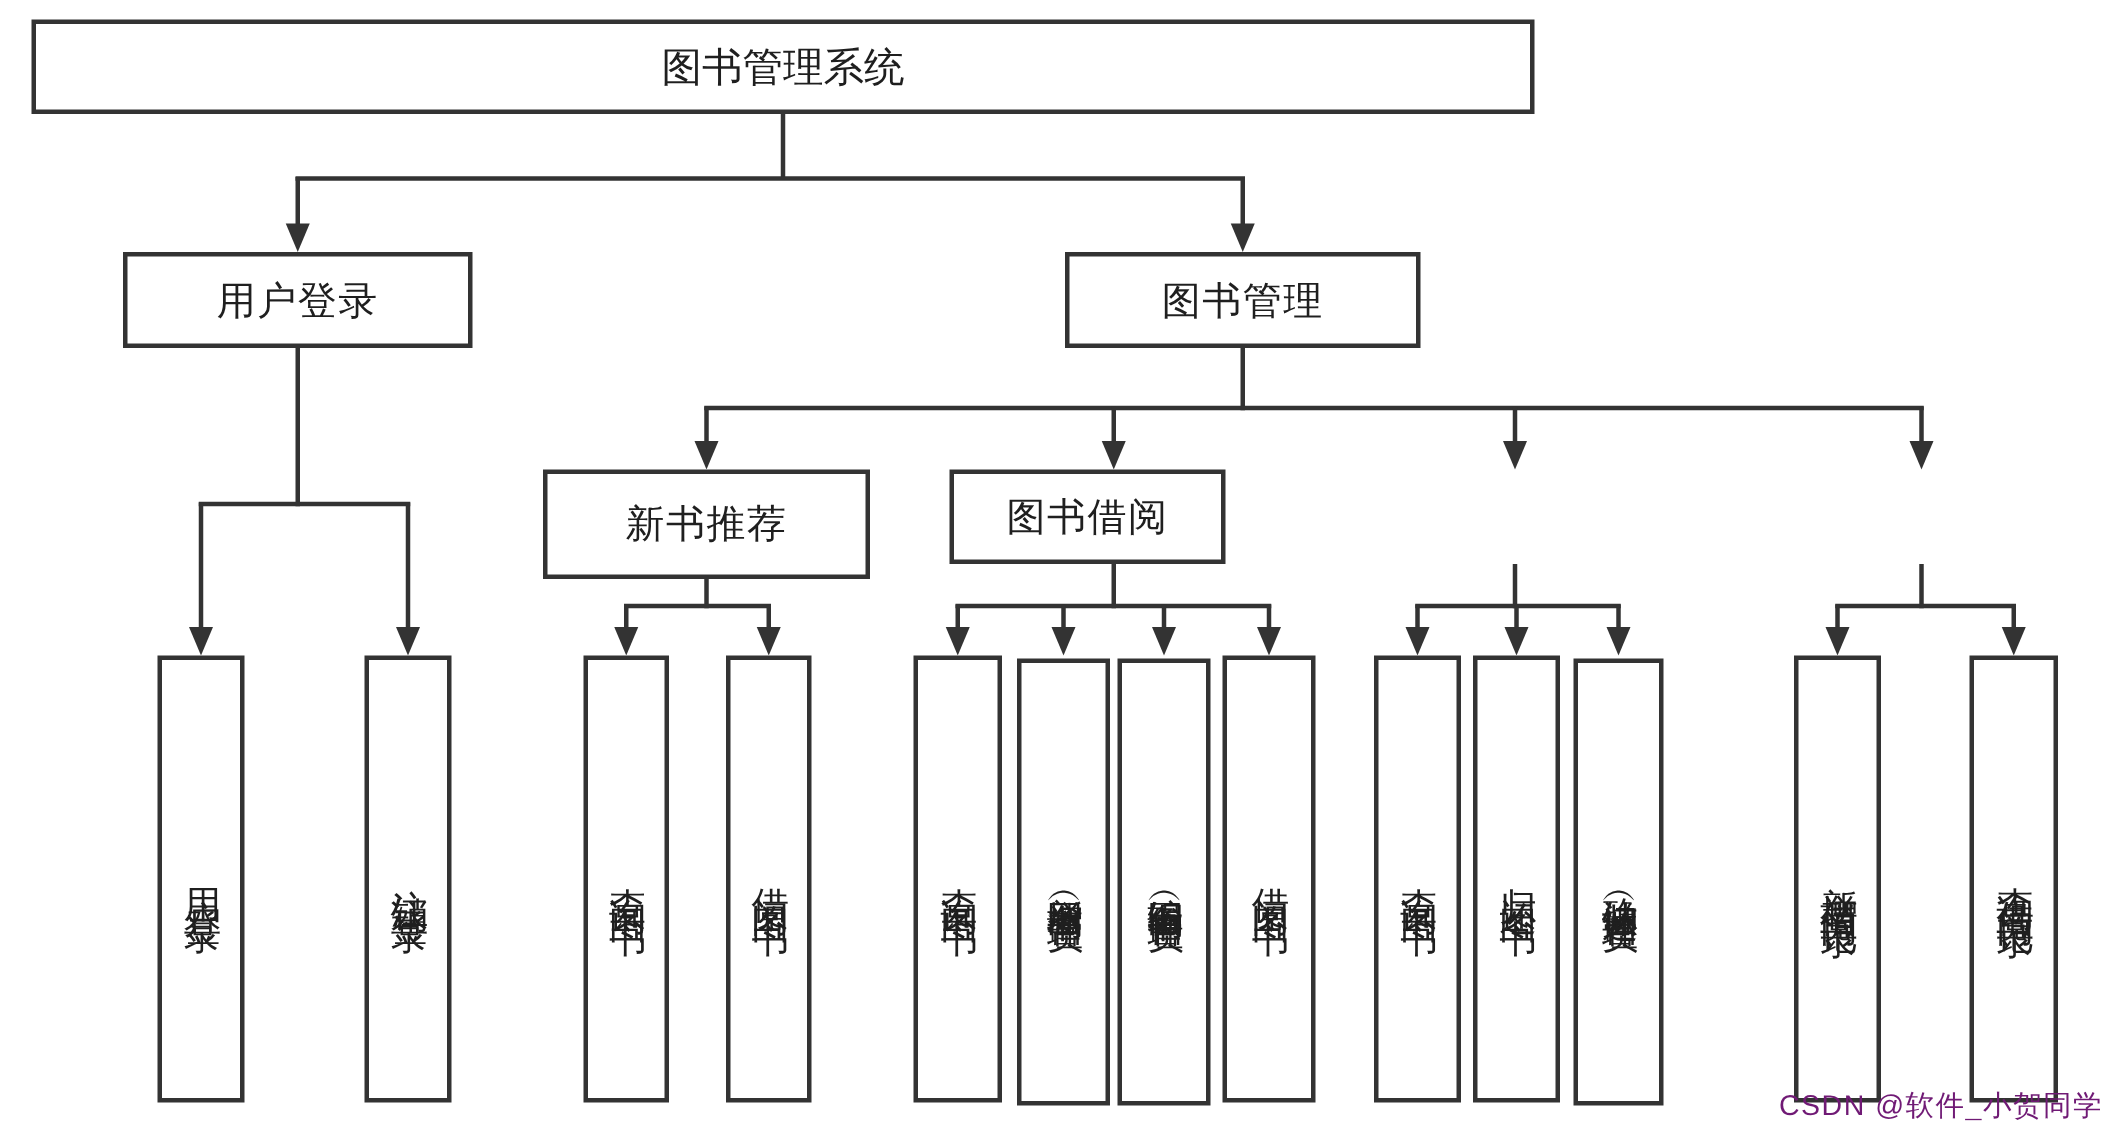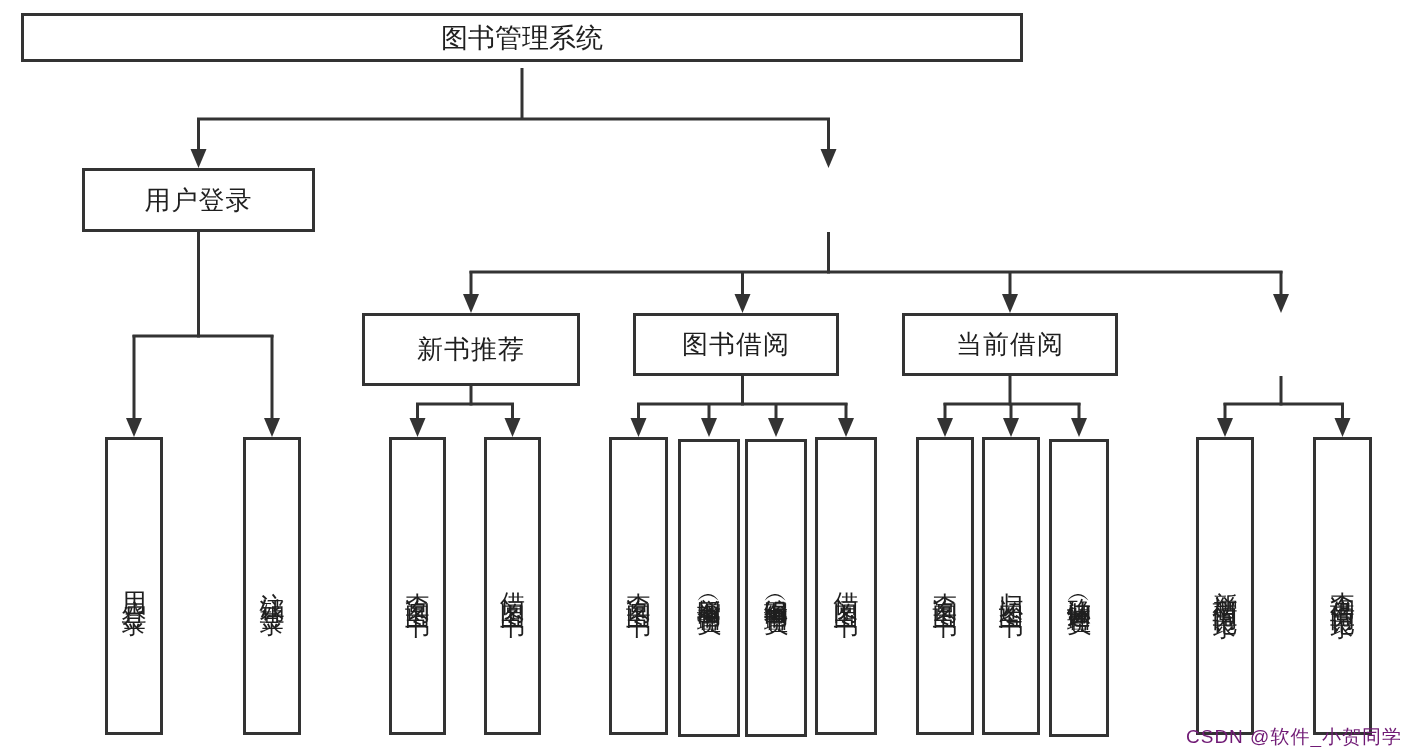--- a/index.html
+++ b/index.html
@@ -112,27 +112,27 @@
       <polygon points="768,418 784,418 776,437"></polygon>
       <polygon points="838,418 854,418 846,437"></polygon>
       <polygon points="937,418 953,418 945,437"></polygon>
       <polygon points="1003,418 1019,418 1011,437"></polygon>
       <polygon points="1071,418 1087,418 1079,437"></polygon>
       <polygon points="1217,418 1233,418 1225,437"></polygon>
       <polygon points="1334.5,418 1350.5,418 1342.5,437"></polygon>
     </g>
   </svg>
 
-  <div class="box rootbox" style="left:21px;top:13px;width:1002px;height:49px">图书管理系统</div>
+  <div class="box rootbox" style="left:21px;top:13px;width:1002px;height:63px">图书管理系统</div>
 
   <div class="box hbox" style="left:82px;top:168px;width:233px;height:64px">用户登录</div>
+  <div class="box hbox" style="left:710px;top:168px;width:237px;height:64px">图书管理</div>
 
   <div class="box hbox" style="left:362px;top:313px;width:218px;height:73px">新书推荐</div>
-  <div class="box hbox" style="left:633px;top:313px;width:206px;height:63px">图书借阅</div>
-  <div class="box hbox" style="left:902px;top:313px;width:216px;height:63px">当前借阅</div>
+  <div class="box hbox" style="left:633px;top:313px;width:184px;height:63px">图书借阅</div>
 
   <div class="box vbox" style="left:105px;top:437px;width:58px;height:298px">用户登录</div>
   <div class="box vbox" style="left:243px;top:437px;width:58px;height:298px">注销登录</div>
 
   <div class="box vbox" style="left:389px;top:437px;width:57px;height:298px">查询图书</div>
   <div class="box vbox" style="left:484px;top:437px;width:57px;height:298px">借阅图书</div>
 
   <div class="box vbox" style="left:609px;top:437px;width:59px;height:298px">查询图书</div>
   <div class="box vbox long" style="left:678px;top:439px;width:62px;height:298px">新增图书（管理员）</div>
   <div class="box vbox long" style="left:745px;top:439px;width:62px;height:298px">编辑图书（管理员）</div>

